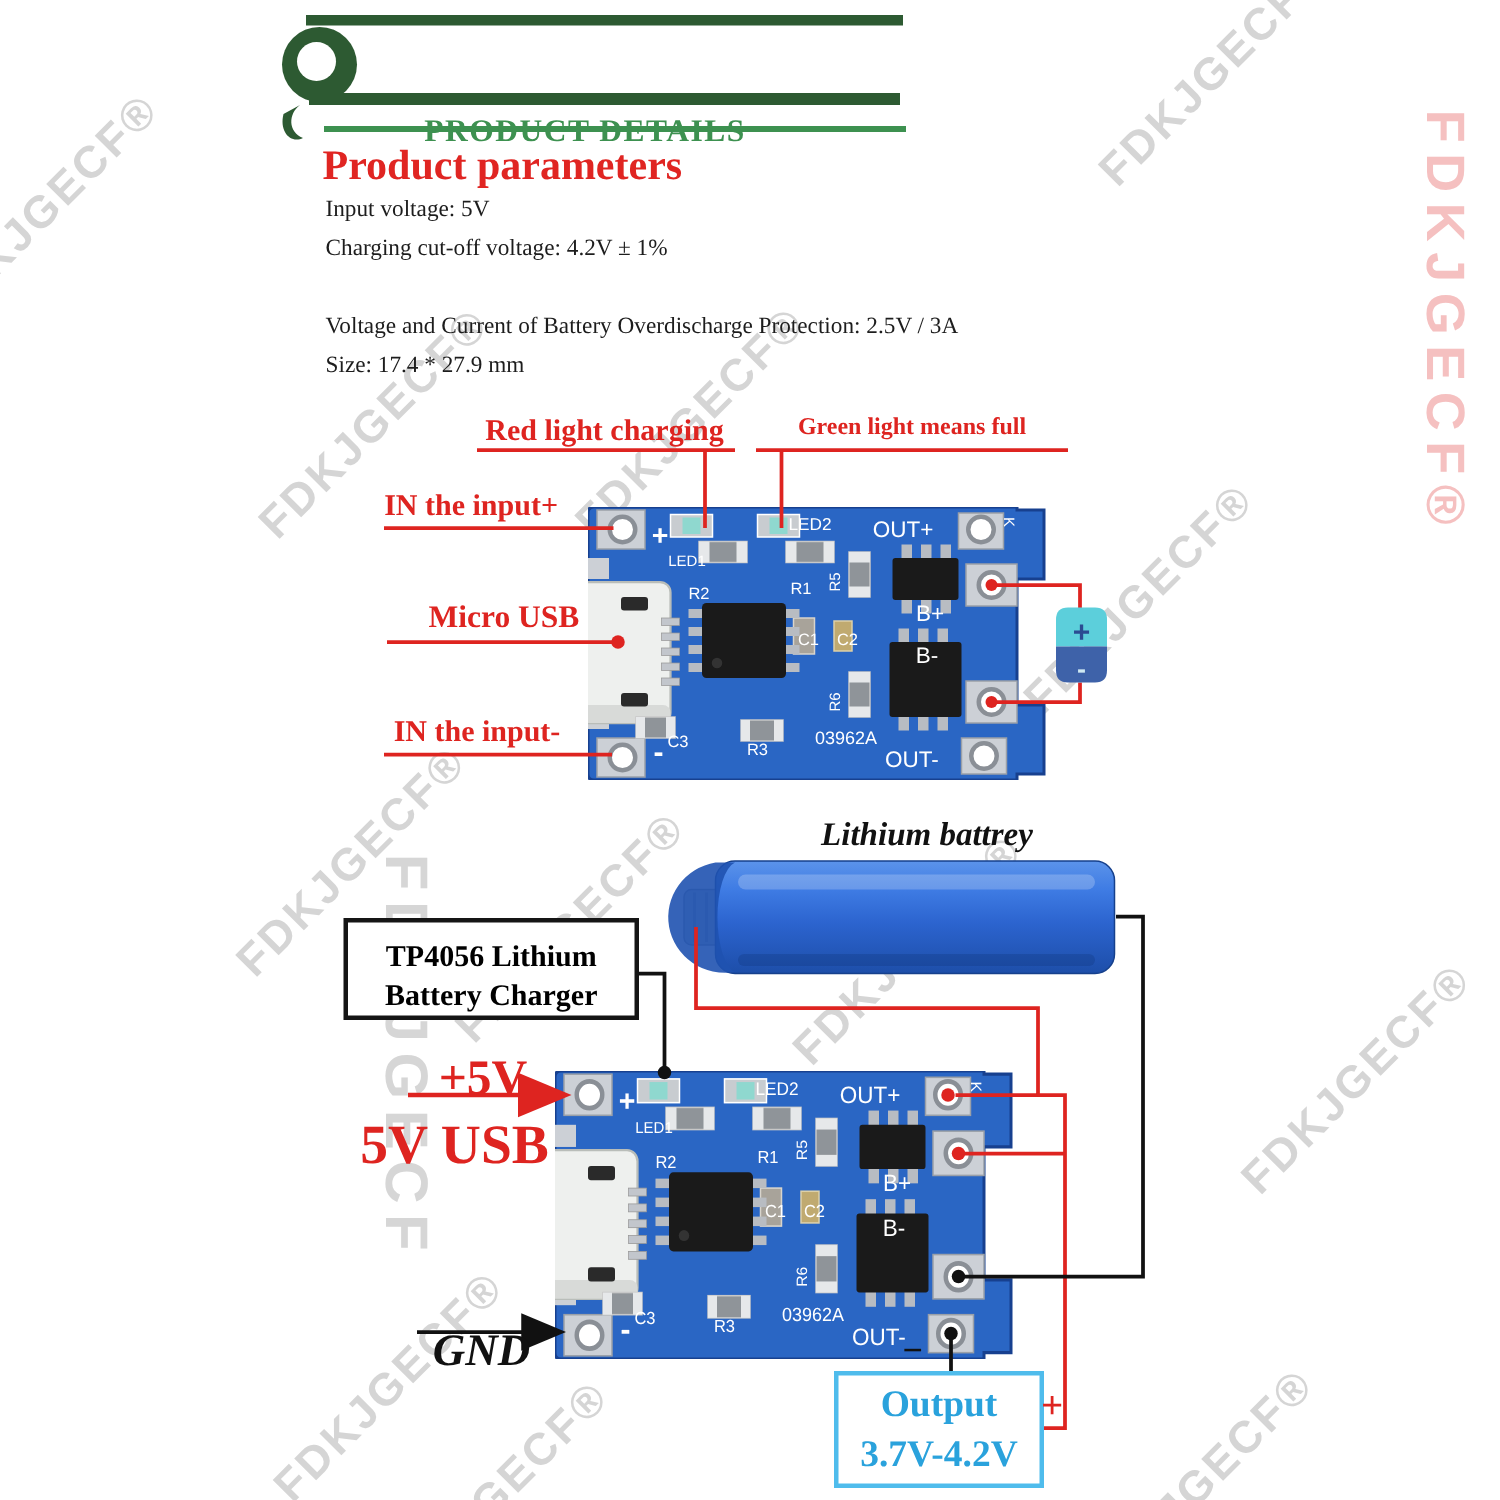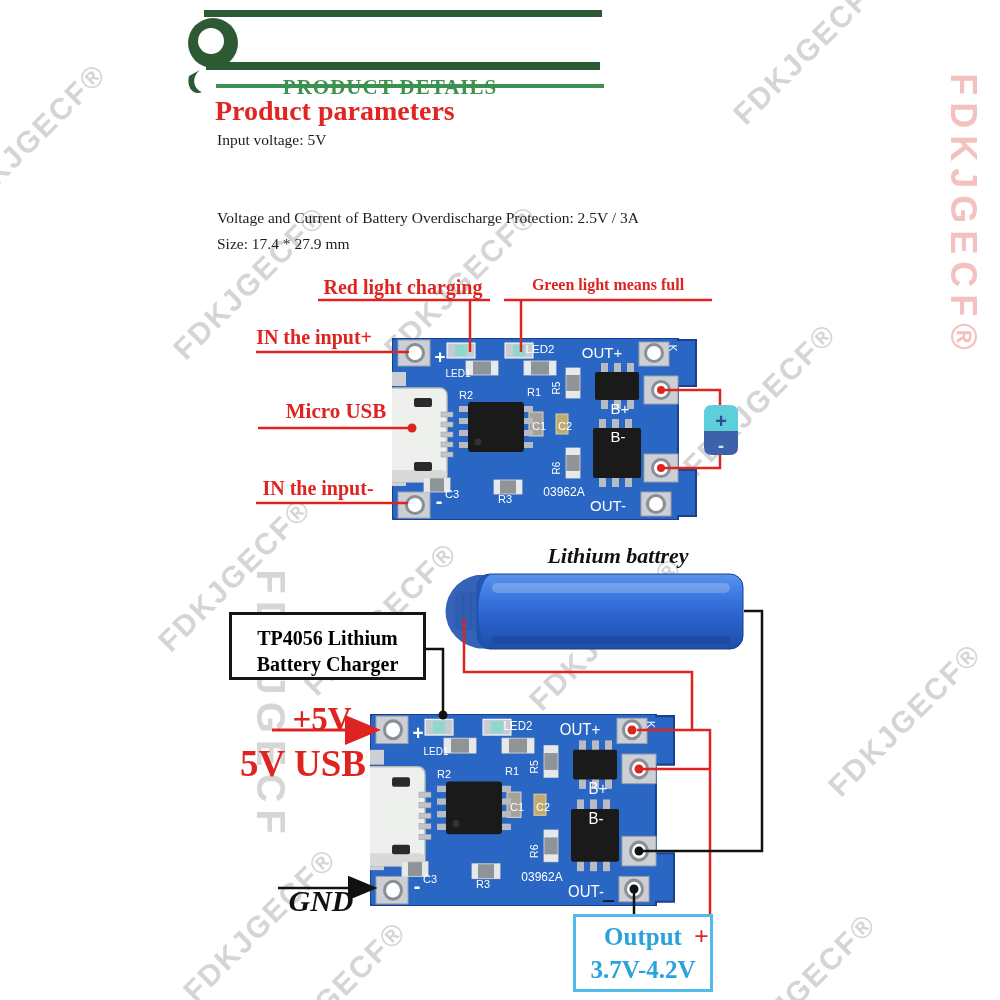--- a/index.html
+++ b/index.html
@@ -24,21 +24,21 @@
   .p-line{position:absolute;left:217px;font-size:15.5px;color:#1d1d1d;z-index:3;white-space:nowrap;}
   
   .ann{position:absolute;font-weight:bold;color:#de2420;white-space:nowrap;z-index:4;}
   .ctr{transform:translateX(-50%);}
   .dark{color:#111;font-style:italic;}
   .charger-box{position:absolute;left:229px;top:612px;width:191px;height:62px;border:3px solid #151515;
       background:#fff;z-index:4;display:flex;flex-direction:column;justify-content:flex-end;text-align:center;
       font-size:20px;font-weight:bold;color:#000000;line-height:26px;}
   .output-box{position:absolute;left:556px;top:914px;width:134px;height:72px;border:3px solid #4fbcec;
       background:#fff;z-index:4;display:flex;flex-direction:column;justify-content:center;text-align:center;
-      font-size:25px;font-weight:bold;color:#2aa2dc;line-height:33px;margin-left:17px;}
+      font-size:25px;font-weight:bold;color:#2aa2dc;line-height:33px;}
   .pcb{position:absolute;z-index:2;}
   .overlay{position:absolute;left:0;top:0;z-index:3;pointer-events:none;}
   svg text{font-family:"Liberation Sans",sans-serif;}
 </style>
 </head>
 <body>
 
 <div class="stage">
 
   <div class="wm" style="left:30px;top:140px">FDKJGECF®</div>
@@ -61,20 +61,21 @@
     <circle cx="33" cy="35" r="25" fill="#2d5a32"></circle>
     <circle cx="31" cy="33" r="13" fill="#ffffff"></circle>
     <rect x="26" y="54" width="394" height="8" fill="#2d5a32"></rect>
     <path d="M20,62 C12,68 12,80 22,84 C14,88 6,80 9,68 Z" fill="#2d5a32"></path>
     <rect x="36" y="76" width="388" height="4" fill="#3d9150"></rect>
   </svg>
   <div class="hdr-sub">PRODUCT DETAILS</div>
 
   <div class="p-title">Product parameters</div>
   <div class="p-line" style="top:131px">Input voltage: 5V</div>
+  <div class="p-line" style="top:157px">Charging cut-off voltage: 4.2V ± 1%</div>
   <div class="p-line" style="top:209px">Voltage and Current of Battery Overdischarge Protection: 2.5V / 3A</div>
   <div class="p-line" style="top:235px">Size: 17.4 * 27.9 mm</div>
 
   <svg class="pcb" style="left:392px;top:338px" width="306" height="182" viewBox="0 0 306 182" preserveAspectRatio="none">
     <path d="M4,0 L286,0 L286,2 L304,2 L304,48 L286,48 L286,132 L304,132 L304,178 L286,178 L286,182 L4,182 Q0,182 0,178 L0,4 Q0,0 4,0 Z" fill="#2a66c4" stroke="#17408f" stroke-width="2"></path>
     <rect x="0" y="34" width="14" height="14" fill="#ccd0d6"></rect>
     <rect x="0" y="134" width="14" height="14" fill="#ccd0d6"></rect>
     <g>
       <rect x="6" y="2" width="32" height="26" fill="#ccd0d6" stroke="#9aa0a8"></rect>
       <circle cx="23" cy="15" r="8.5" fill="#fff" stroke="#8a8f96" stroke-width="3"></circle>

